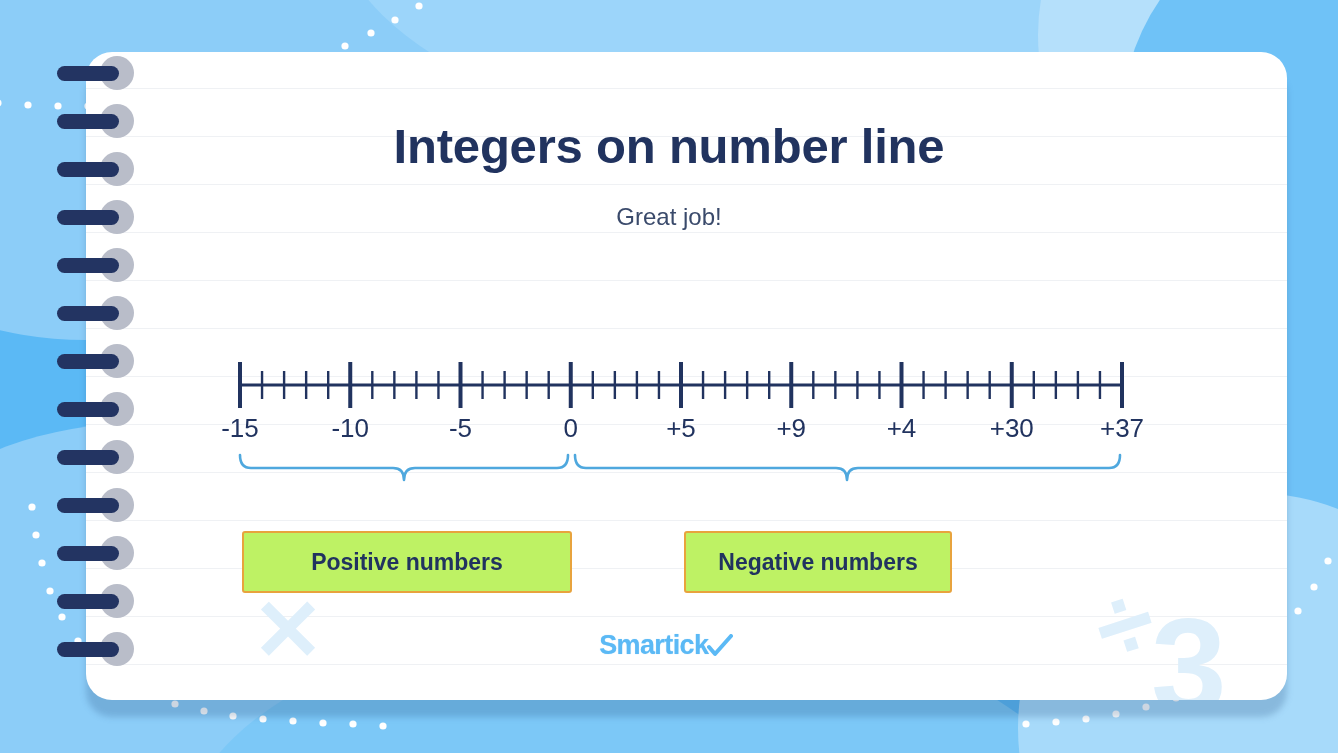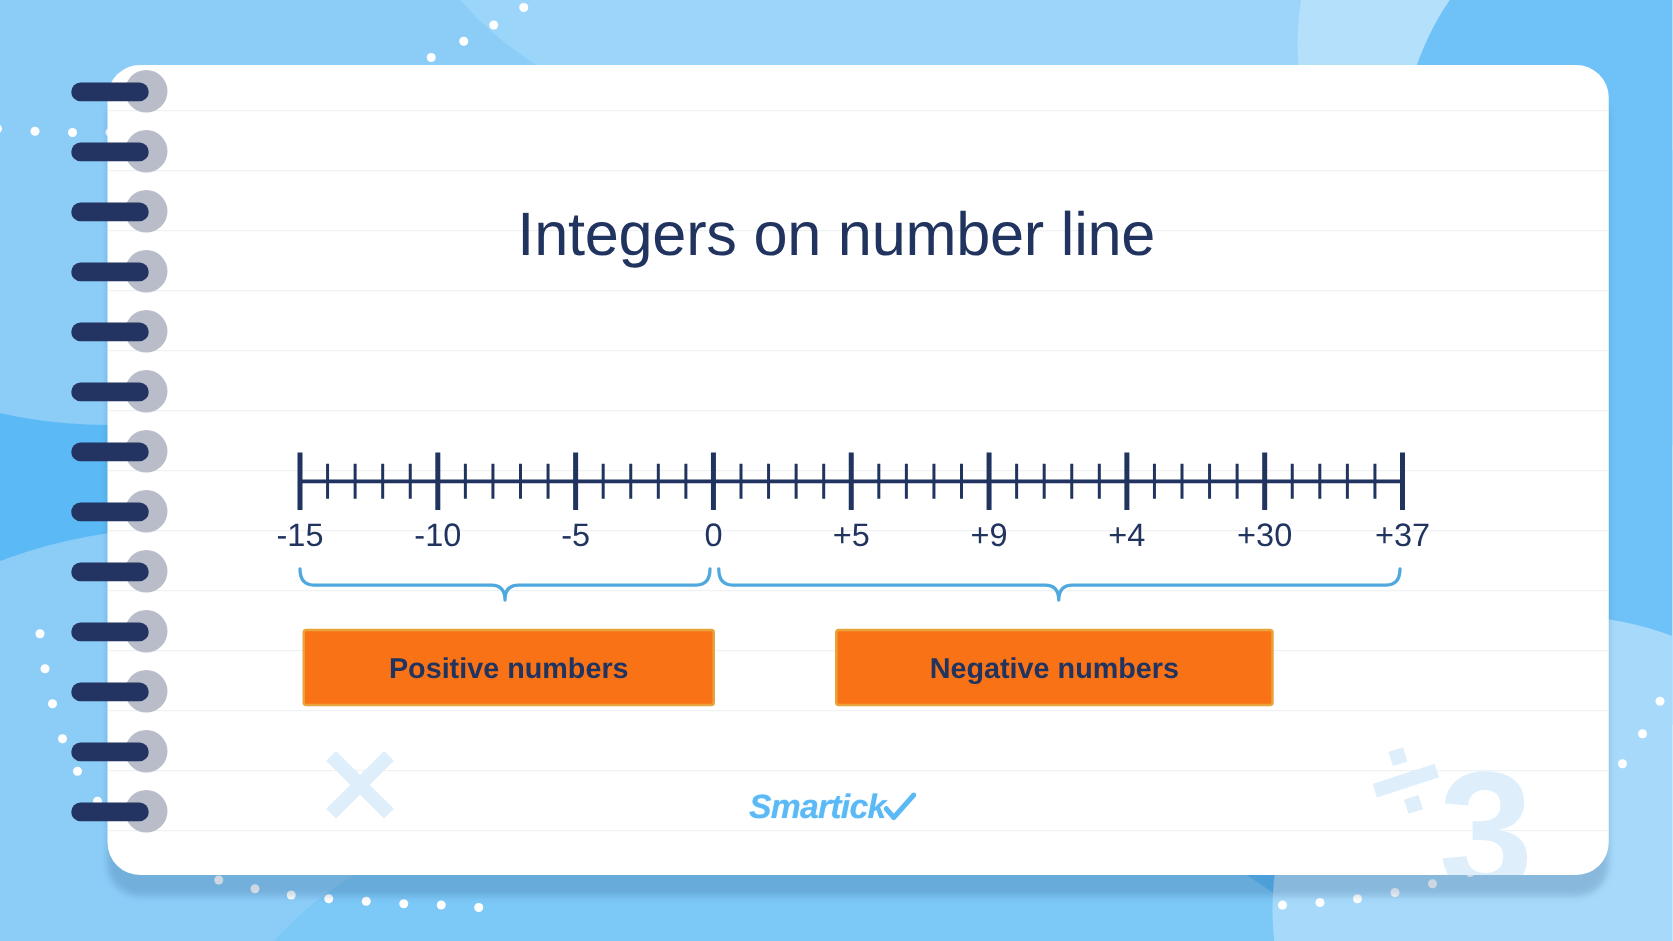--- a/index.html
+++ b/index.html
@@ -133,24 +133,23 @@
     border-radius: 8px;
     background: #233462;
   }
 
   
   .title {
     position: absolute;
     left: 0; right: 0; top: 118px;
     text-align: center;
     font-size: 49px;
-    font-weight: 400;
+    font-weight: 700;
     color: #21335F;
     letter-spacing: -0.2px;
-    margin-top: 42px;
   }
   .subtitle {
     position: absolute;
     left: 0; right: 0; top: 203px;
     text-align: center;
     font-size: 24px;
     font-weight: 400;
     color: #3A4A6B;
   }
 
@@ -164,44 +163,44 @@
     font-weight: 400;
     color: #21335F;
     white-space: nowrap;
   }
 
   
   .group-box {
     position: absolute;
     box-sizing: border-box;
     border: 2px solid #E8A33D;
-    background: #f97316;
+    background: #bef264;
     border-radius: 3px;
     display: flex;
     align-items: center;
     justify-content: center;
     font-size: 23px;
     font-weight: 700;
     color: #21335F;
+    margin-top: 28px;
   }
   .box-left  { left: 242px; top: 503px; width: 330px; height: 62px; }
-  .box-right { left: 668px; top: 503px; width: 351px; height: 62px; }
+  .box-right { left: 684px; top: 503px; width: 268px; height: 62px; }
 
   
   .logo {
     position: absolute;
     left: 0; right: 0; top: 630px;
     text-align: center;
   }
   .logo-text {
     display: inline-block;
     position: relative;
     font-size: 27px;
     font-weight: 700;
-    font-style: italic;
     color: #5BB9F5;
     letter-spacing: -0.6px;
     text-shadow: 0 0 1px #9ED6F9;
   }
 </style>
 </head>
 <body>
 
 <div class="stage">
 
@@ -296,20 +295,21 @@
         <div class="rule" style="top: 564px;"></div>
         <div class="rule" style="top: 612px;"></div>
       </div>
 
     <span class="wm wm-x">✕</span>
     <span class="wm wm-div">÷</span>
     <span class="wm wm-3">3</span>
   </div>
 
   <div class="title">Integers on number line</div>
+  <div class="subtitle">Great job!</div>
 
   <svg class="numberline" id="numberline-svg">
       <line x1="240" y1="385" x2="1122" y2="385" stroke="#21335F" stroke-width="3"></line>
       <line x1="240" y1="362" x2="240" y2="408" stroke="#21335F" stroke-width="4"></line>
       <line x1="262.05" y1="371" x2="262.05" y2="399" stroke="#21335F" stroke-width="2.4"></line>
       <line x1="284.1" y1="371" x2="284.1" y2="399" stroke="#21335F" stroke-width="2.4"></line>
       <line x1="306.15" y1="371" x2="306.15" y2="399" stroke="#21335F" stroke-width="2.4"></line>
       <line x1="328.2" y1="371" x2="328.2" y2="399" stroke="#21335F" stroke-width="2.4"></line>
       <line x1="350.25" y1="362" x2="350.25" y2="408" stroke="#21335F" stroke-width="4"></line>
       <line x1="372.3" y1="371" x2="372.3" y2="399" stroke="#21335F" stroke-width="2.4"></line>

